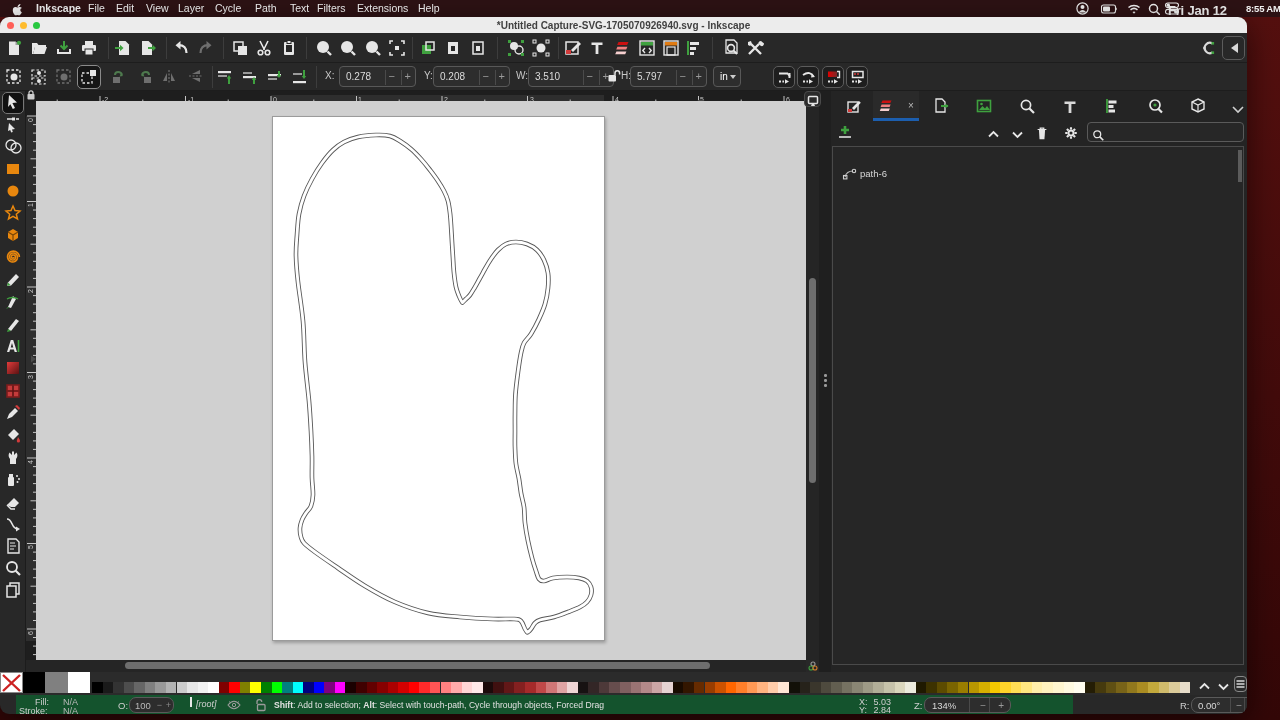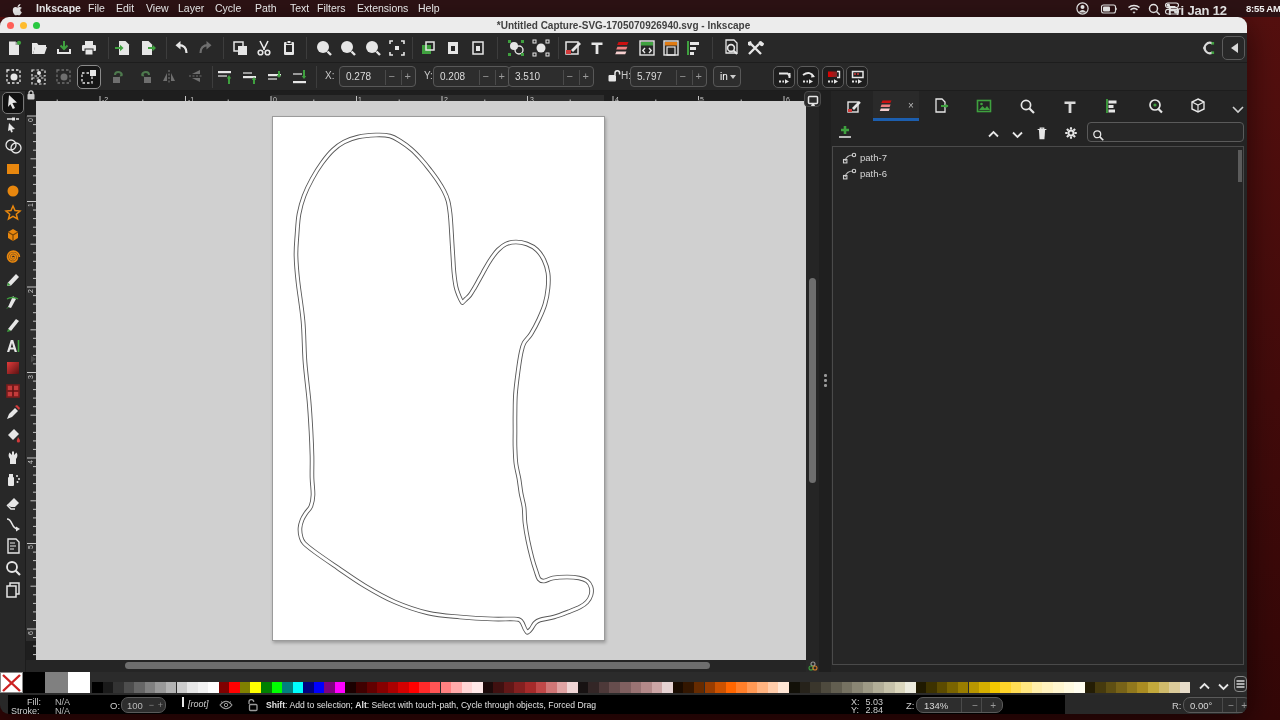--- a/index.html
+++ b/index.html
@@ -31,21 +31,21 @@
 .hscrollrow{position:absolute;left:26px;top:643px;width:780px;height:12px;background:#252525}
 .hthumb{position:absolute;top:2px;height:7px;border-radius:3.5px;background:#6e6e6e}
 .splitter{position:absolute;left:819px;top:74px;width:12px;height:581px;background:#1f1f1f}
 .dock{position:absolute;left:831px;top:74px;width:416px;height:581px;background:#242424}
 .dkact{position:absolute;left:42px;top:0px;width:46px;height:30px;background:#2a2a2a;border-bottom:3px solid #1c5eae}
 .list{position:absolute;left:1px;top:55px;width:412px;height:519px;border:1px solid #4a4a4a;background:#262626}
 .row{position:absolute;left:0;width:100%;height:16px;color:#d8d8d8;font-size:9.5px}
 .palette{position:absolute;left:0;top:655px;width:1247px;height:23px;background:#2b2b2b}
 .sw{position:absolute;top:10px;height:11px}
 .bigsw{position:absolute;top:0px;height:21px;width:22.5px}
-.statusbar{position:absolute;left:8px;top:678px;width:1057px;height:19px;background:#000000;color:#cfcfcf;font-size:9px}
+.statusbar{position:absolute;left:16px;top:678px;width:1057px;height:19px;background:#14532d;color:#cfcfcf;font-size:9px}
 .sb{position:absolute;white-space:nowrap}
 .obox{position:absolute;border:1px solid #5a5a5a;border-radius:7px;background:#2d2d2d;color:#d8d8d8}
 
 </style></head><body>
 <div class="menubar">
 <span style="left:12px;top:1.5px"><svg width="12" height="15" viewBox="0 0 12 15" style="">
         <path d="M8.4 2.1c.1.8-.3 1.5-.8 2-.5.6-1.3 1-2 .9-.1-.7.3-1.5.8-2 .5-.5 1.4-.9 2-.9z" fill="#f0f0f0"></path>
         <path d="M10 6.2c-.8-1-2-1.2-2.5-1.2-.9 0-1.6.5-2.1.5-.5 0-1.2-.5-2-.5C2 5 .8 6.1.8 8.2c0 1.3.4 2.7 1 3.6.5.8 1 1.5 1.7 1.5.7 0 1-.4 1.8-.4s1.1.4 1.9.4c.8 0 1.3-.7 1.8-1.5.4-.6.6-1.2.8-1.6-1.6-.6-1.9-2.9-.8-4z" fill="#f0f0f0"></path>
       </svg></span>
 <span style="left:36px;font-weight:700;">Inkscape</span>
@@ -316,21 +316,21 @@
         <span class="m">−</span>
         <span class="p">+</span>
       </div>
 <div class="lbl" style="left:424px">Y:</div>
 <div class="fld" style="left:433px;width:77px">
         <span class="v">0.208</span>
         <span class="m">−</span>
         <span class="p">+</span>
       </div>
 <div class="lbl" style="left:516px">W:</div>
-<div class="fld" style="left:508px;width:86px">
+<div class="fld" style="left:528px;width:86px">
         <span class="v">3.510</span>
         <span class="m">−</span>
         <span class="p">+</span>
       </div>
 <div class="ic" style="left:607px;top:6px"><svg width="14" height="14" viewBox="0 0 14 14" style="">
           <rect x="1.5" y="6" width="7.5" height="6.5" rx="1" fill="#e6e6e6"></rect>
           <path d="M8 6V4a2.3 2.3 0 0 1 4.6 0v1.4" fill="none" stroke="#e6e6e6" stroke-width="1.5"></path>
         </svg></div>
 <div class="lbl" style="left:621px">H:</div>
 <div class="fld" style="left:630px;width:77px">
@@ -769,28 +769,20 @@
           <circle cx="8" cy="8" r="4" fill="#e6e6e6"></circle>
           <circle cx="8" cy="8" r="1.8" fill="#242424"></circle>
         </svg></div>
 <div style="position:absolute;left:256px;top:31px;width:157px;height:20px;border:1px solid #5a5a5a;border-radius:4px;background:#272727">
         <div style="position:absolute;left:4px;top:4px"><svg width="12" height="12" viewBox="0 0 16 16" style="">
             <circle cx="7" cy="7" r="4.6" fill="none" stroke="#e6e6e6" stroke-width="1.7"></circle>
             <path d="M10.5 10.5 15 15" stroke="#e6e6e6" stroke-width="2.2"></path>
           </svg></div>
       </div>
 <div class="list">
-<div class="row" style="top:2px">
-          <span style="position:absolute;left:9px;top:1px"><svg width="15" height="15" viewBox="0 0 15 15" style="">
-              <path d="M3 11c1-4 4-6 8-6" fill="none" stroke="#b9b9b9" stroke-width="1.2"></path>
-              <rect x="1.5" y="9.5" width="3.4" height="3.4" fill="none" stroke="#cfcfcf" stroke-width="1.1"></rect>
-              <circle cx="12" cy="5" r="1.7" fill="none" stroke="#cfcfcf" stroke-width="1.1"></circle>
-            </svg></span>
-          <span style="position:absolute;left:27px;top:3px">path-7</span>
-        </div>
 <div class="row" style="top:18px">
           <span style="position:absolute;left:9px;top:1px"><svg width="15" height="15" viewBox="0 0 15 15" style="">
               <path d="M3 11c1-4 4-6 8-6" fill="none" stroke="#b9b9b9" stroke-width="1.2"></path>
               <rect x="1.5" y="9.5" width="3.4" height="3.4" fill="none" stroke="#cfcfcf" stroke-width="1.1"></rect>
               <circle cx="12" cy="5" r="1.7" fill="none" stroke="#cfcfcf" stroke-width="1.1"></circle>
             </svg></span>
           <span style="position:absolute;left:27px;top:3px">path-6</span>
         </div>
 <div style="position:absolute;right:1px;top:3px;width:4px;height:32px;background:#5b5b5b"></div>
 </div>

